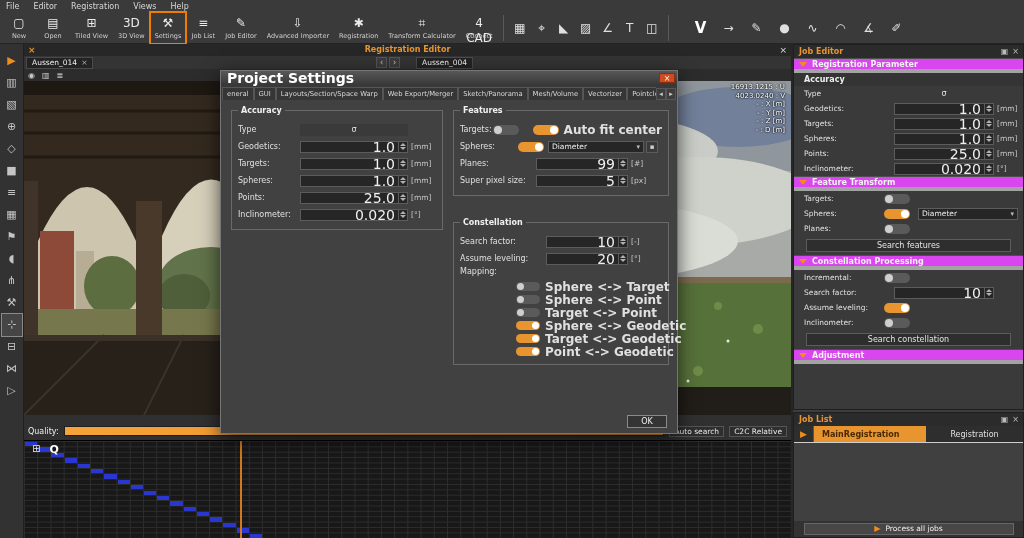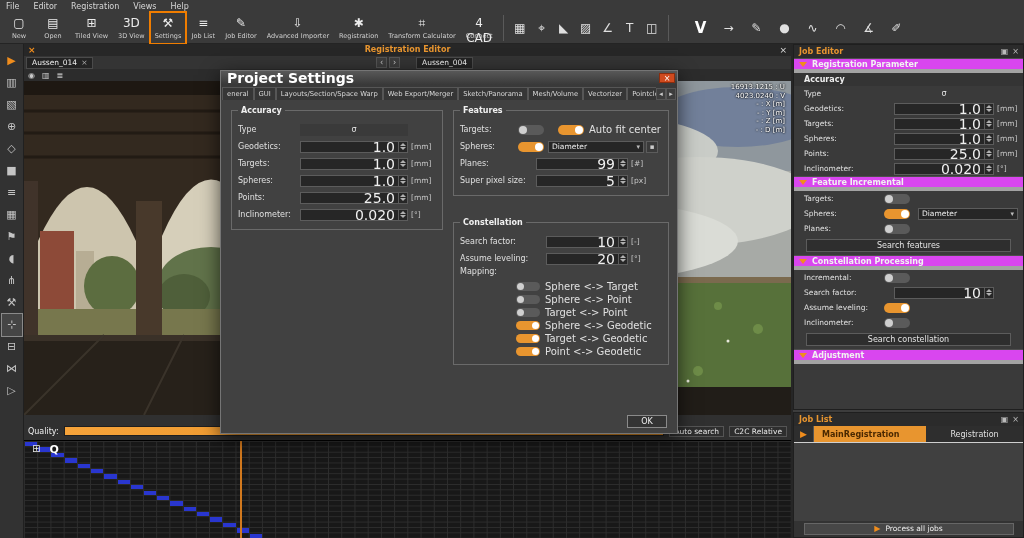--- a/index.html
+++ b/index.html
@@ -111,21 +111,21 @@
   .type-strip { width:108px; height:12px; background:#3a3a3a; text-align:center; color:#e8e8e8; font-size:8px; line-height:12px; }
   .g-feat { left:232px; top:10px; width:216px; }
   .g-feat .flabel.w1 { width:58px; }
   .g-feat .flabel.w2 { width:76px; }
   .g-feat .field { width:92px; }
   .g-con { left:232px; top:122px; width:216px; }
   .g-con .flabel { width:86px; }
   .g-con .field { width:82px; }
   .map-col { margin-left:56px; }
   .map-row { display:flex; align-items:center; gap:5px; height:13px; }
-  .map-label { font-size:10px; color:#e0e0e0; white-space:nowrap; }
+  .map-label { font-size:12px; color:#e0e0e0; white-space:nowrap;font-weight:bold; }
   .toggle.sm { width:24px; height:9px; }
   .toggle.sm::after { width:7px; height:7px; }
   .toggle.sm.on::after { left:16px; }
   .autofit { display:flex; align-items:center; gap:5px; margin-left:14px; }
   .ok-btn { position:absolute; right:10px; bottom:5px; width:40px; height:13px; background:#343434;
     border:1px solid #8a8a8a; color:#f0f0f0; font-size:8px; text-align:center; line-height:11px; }
 
   
   .panel { position:absolute; background:#3a3a3a; border:1px solid #1f1f1f; }
   .job-editor { left:793px; top:44px; width:231px; height:366px; overflow:hidden; }
@@ -676,21 +676,21 @@
               <i class="up"></i>
               <i class="dn"></i>
             </span>
           </span>
           <span class="unit">[°]</span>
         </div>
       </div>
 
     <div class="je-section">
       <span class="tri-down"></span>
-      <span class="t">Feature Incremental</span>
+      <span class="t">Feature Transform</span>
     </div>
     <div class="je-row">
       <span class="flabel" style="flex:0 0 80px">Targets:</span>
       <span class="toggle off"></span>
     </div>
     <div class="je-row">
       <span class="flabel" style="flex:0 0 80px">Spheres:</span>
       <span class="toggle on"></span>
       <span class="dropdown">
         <span class="dv">Diameter</span>

